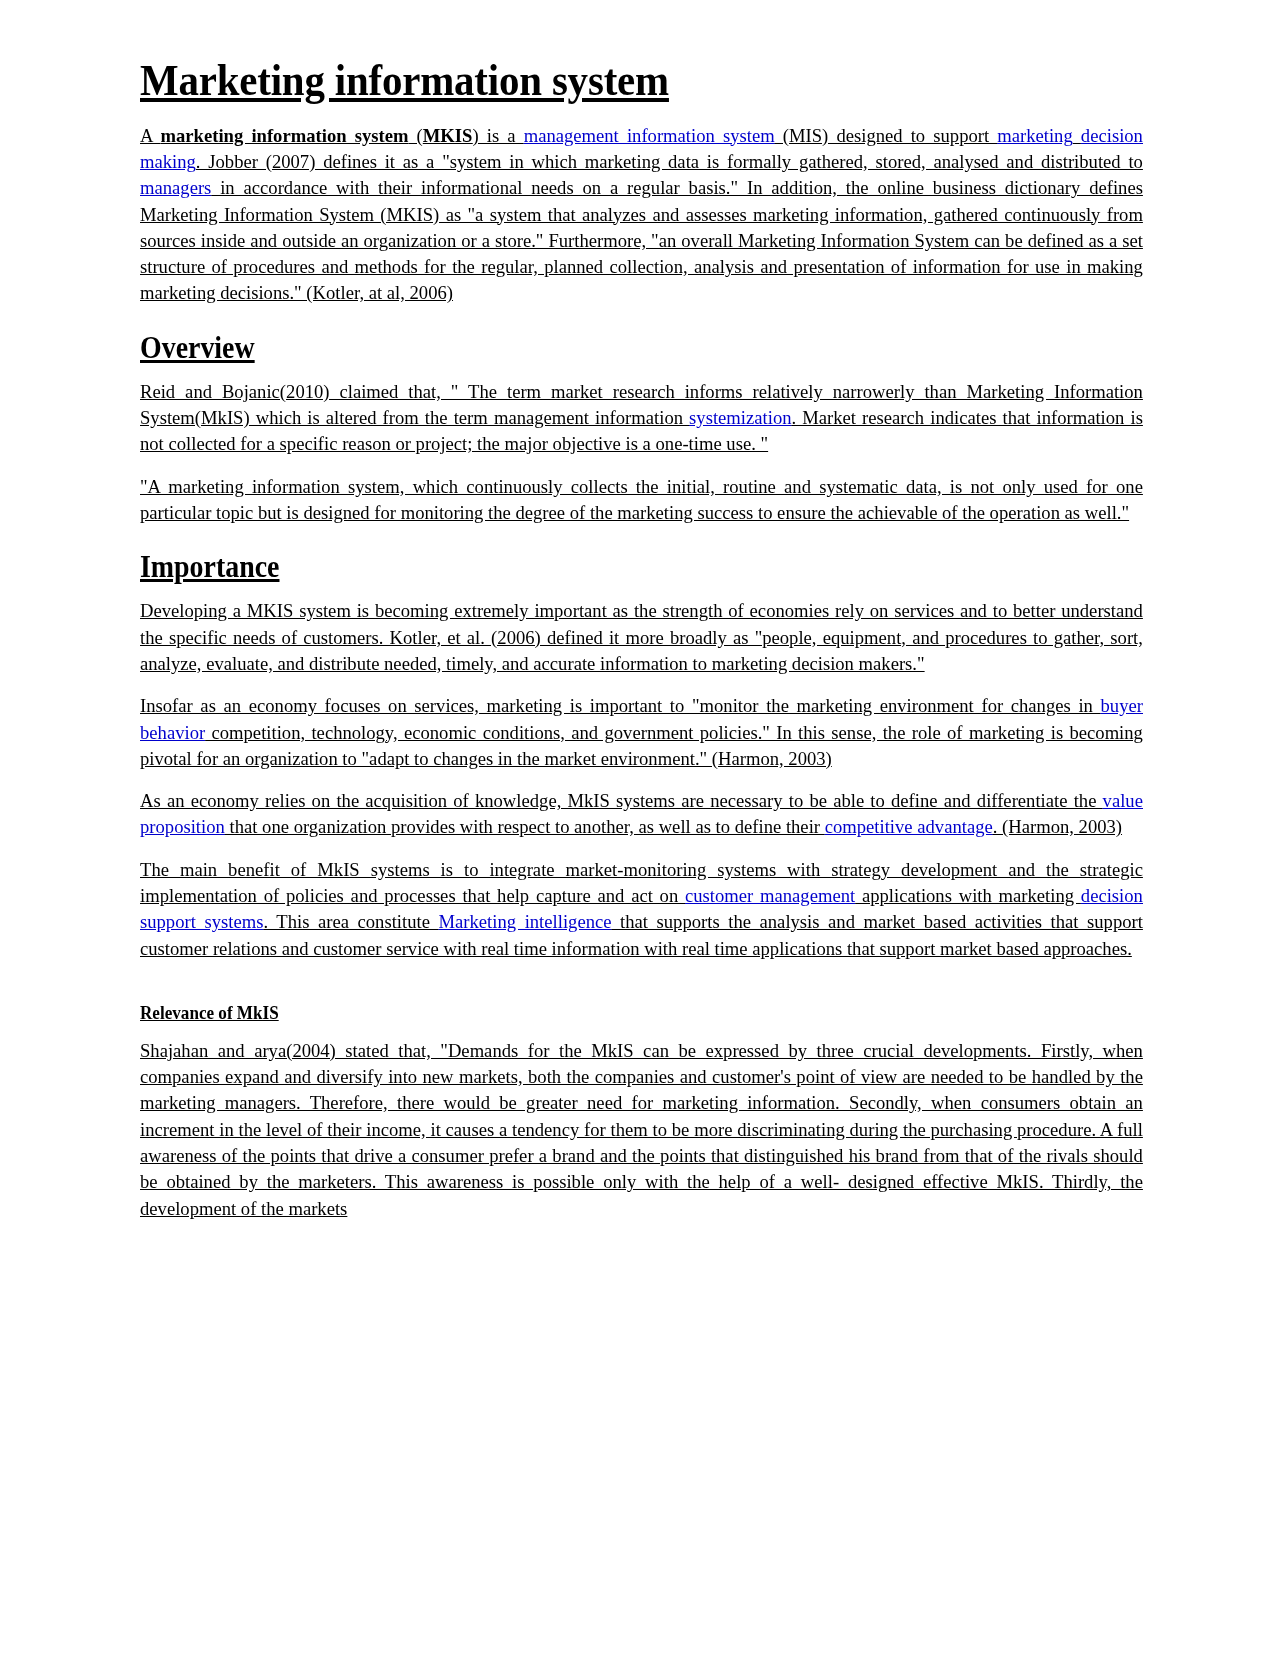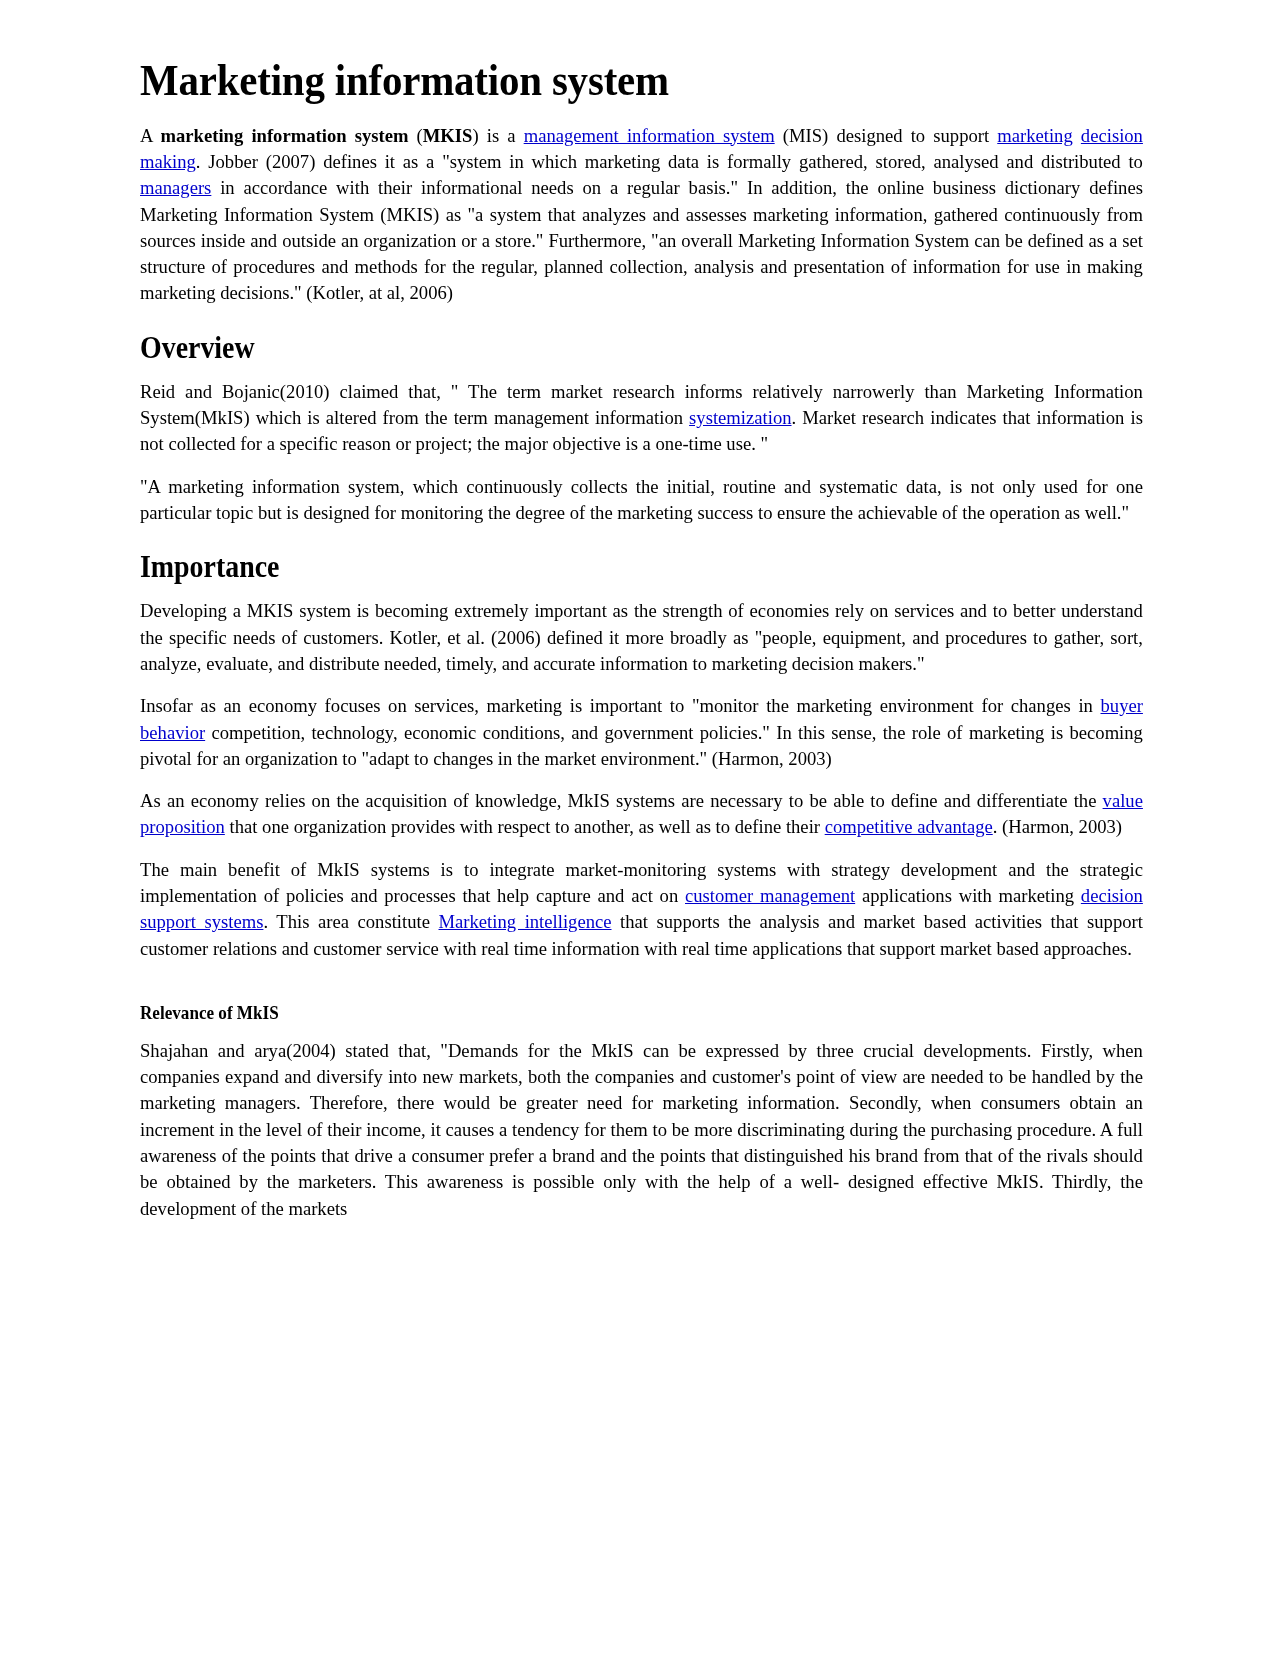--- a/index.html
+++ b/index.html
@@ -13,20 +13,21 @@
     min-height: 1656px;
     font-family: "Liberation Serif", "DejaVu Serif", serif;
     color: #000000;
   }
   .page {
     width: 1280px;
     min-height: 1656px;
     box-sizing: border-box;
     padding: 58px 136px 12px 140px;
     background: #ffffff;
+    text-decoration: underline;
   }
   .doc-title {
     font-family: "Liberation Serif", "DejaVu Serif", serif;
     font-size: 44px;
     font-weight: bold;
     line-height: 1.06;
     letter-spacing: -0.2px;
     margin: 0 0 18px 0;
     transform: scaleX(0.93);
     transform-origin: left center;

